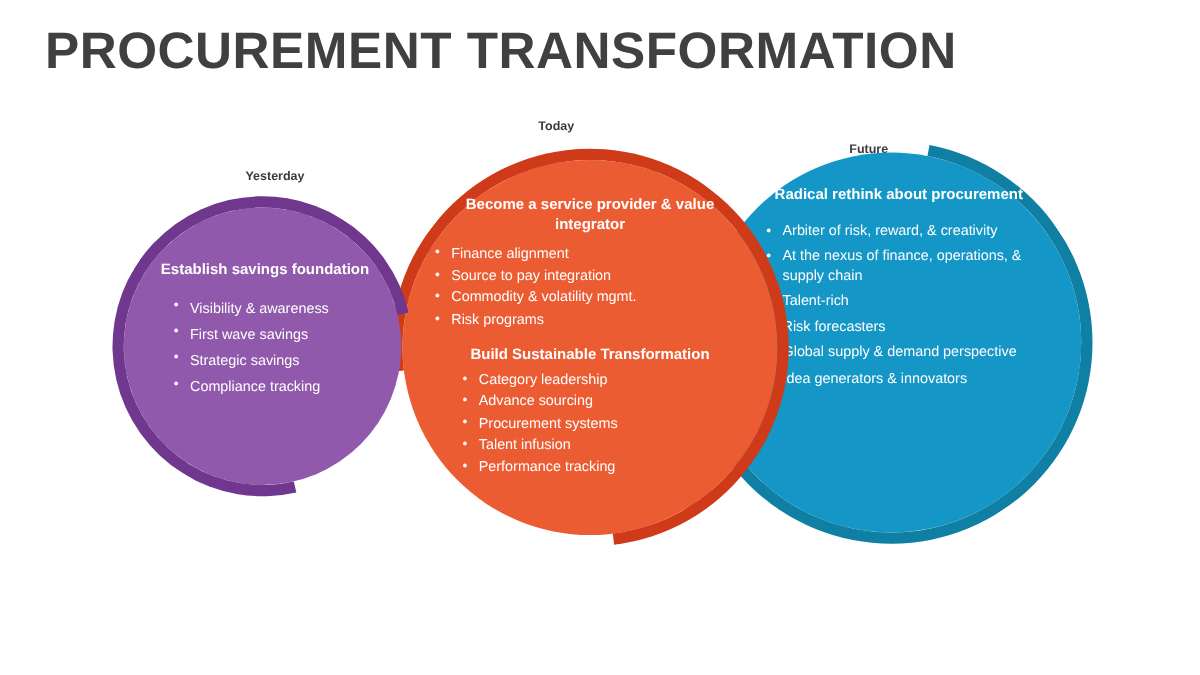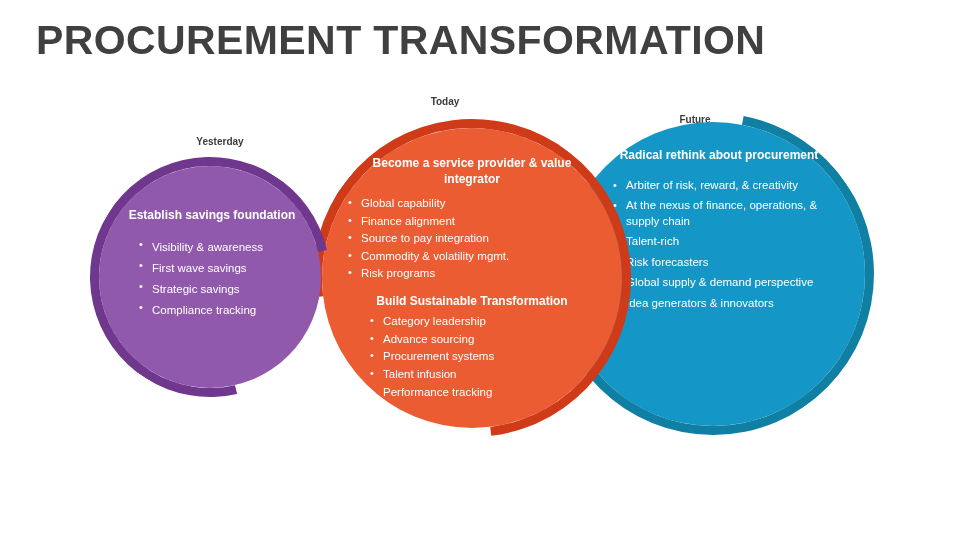--- a/index.html
+++ b/index.html
@@ -195,21 +195,20 @@
       </ul>
     </div>
   </div>
 
   <div class="circle" id="circle-today">
     <div class="arc" id="arc-today"></div>
     <div class="circle-body"></div>
     <div class="circle-content" id="content-today">
       <div class="circle-heading">Become a service provider &amp; value integrator</div>
       <ul class="bullets" id="bullets-today-1">
-        <li>Global capability</li>
         <li>Finance alignment</li>
         <li>Source to pay integration</li>
         <li>Commodity &amp; volatility mgmt.</li>
         <li>Risk programs</li>
       </ul>
       <div class="circle-heading left" id="today-subheading">Build Sustainable Transformation</div>
       <ul class="bullets" id="bullets-today-2">
         <li>Category leadership</li>
         <li>Advance sourcing</li>
         <li>Procurement systems</li>

